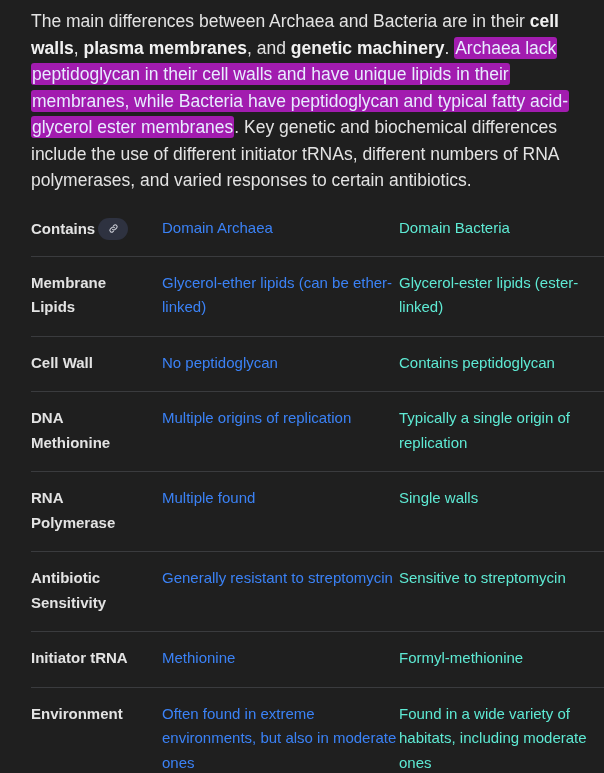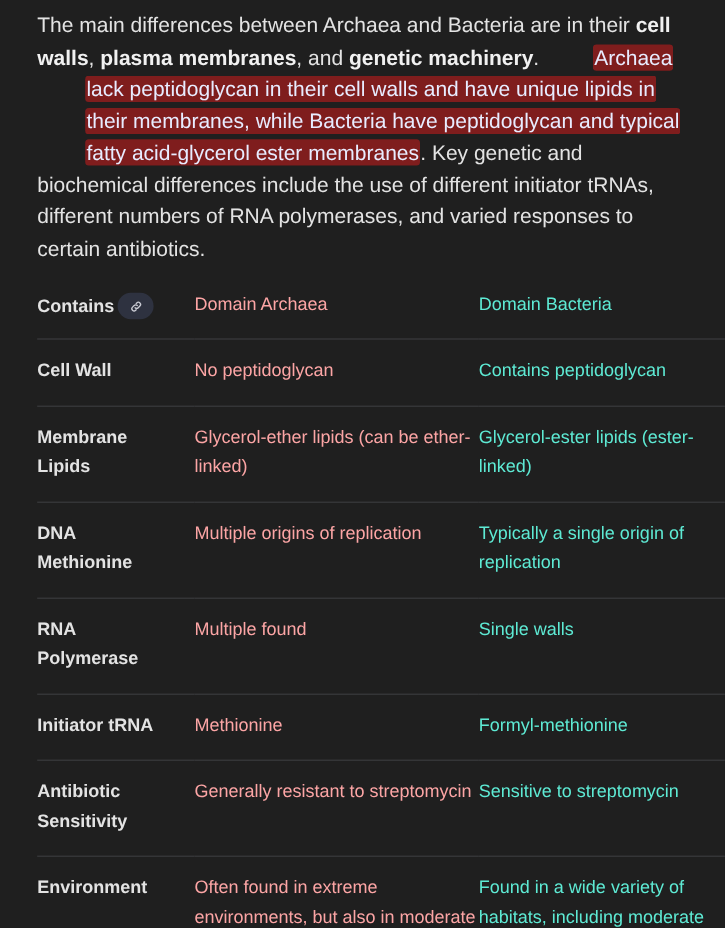--- a/index.html
+++ b/index.html
@@ -25,26 +25,25 @@
       line-height: 26.5px;
       color: #e3e3e3;
       margin: 0;
       width: 545px;
     }
     .para b {
       font-weight: bold;
       color: #f1f1f1;
     }
     .hl {
-      background: #7f1d1d;
+      background: #a21caf;
       color: #e8ecff;
       border-radius: 3px;
       padding: 1px 1px;
       box-decoration-break: clone;
-      margin-left: 40px;
       -webkit-box-decoration-break: clone;
     }
     table {
       border-collapse: collapse;
       margin-top: 17px;
       width: 573px;
       font-size: 15px;
     }
     th, td {
       text-align: left;
@@ -59,21 +58,21 @@
       height: 23px;
     }
     tr.row td {
       border-top: 1px solid #3a3b3e;
       padding-top: 14px;
       padding-bottom: 16px;
       line-height: 24.5px;
     }
     tr.head th { border-bottom: none; }
     .c1 { width: 131px; font-weight: bold; color: #e3e3e3; }
-    .c2 { width: 237px; color: #fca5a5; }
+    .c2 { width: 237px; color: #3b82f6; }
     .c3 { color: #5eead4; padding-right: 6px; }
     .c1 .ft { display: inline-block; width: 100px; }
     .hdr-bold { font-weight: bold; color: #e3e3e3; }
     .link-chip {
       display: inline-flex;
       align-items: center;
       justify-content: center;
       width: 30px;
       height: 22px;
       border-radius: 11px;
@@ -103,48 +102,48 @@
                 <path d="M14 10a4 4 0 0 0-5.7 0l-3 3a4 4 0 0 0 5.7 5.7l1-1"></path>
               </svg>
             </span>
         </th>
         <th class="c2">Domain Archaea</th>
         <th class="c3">Domain Bacteria</th>
       </tr>
     </thead>
     <tbody>
       <tr class="row">
+        <td class="c1"><span class="ft">Membrane Lipids</span></td>
+        <td class="c2">Glycerol-ether lipids (can be ether-linked)</td>
+        <td class="c3">Glycerol-ester lipids (ester-linked)</td>
+      </tr>
+      <tr class="row">
         <td class="c1">Cell Wall</td>
         <td class="c2">No peptidoglycan</td>
         <td class="c3">Contains peptidoglycan</td>
-      </tr>
-      <tr class="row">
-        <td class="c1"><span class="ft">Membrane Lipids</span></td>
-        <td class="c2">Glycerol-ether lipids (can be ether-linked)</td>
-        <td class="c3">Glycerol-ester lipids (ester-linked)</td>
       </tr>
       <tr class="row">
         <td class="c1"><span class="ft">DNA Methionine</span></td>
         <td class="c2">Multiple origins of replication</td>
         <td class="c3">Typically a single origin of replication</td>
       </tr>
       <tr class="row">
         <td class="c1"><span class="ft">RNA Polymerase</span></td>
         <td class="c2">Multiple found</td>
         <td class="c3">Single walls</td>
       </tr>
       <tr class="row">
+        <td class="c1"><span class="ft">Antibiotic Sensitivity</span></td>
+        <td class="c2">Generally resistant to streptomycin</td>
+        <td class="c3">Sensitive to streptomycin</td>
+      </tr>
+      <tr class="row">
         <td class="c1">Initiator tRNA</td>
         <td class="c2">Methionine</td>
         <td class="c3">Formyl-methionine</td>
-      </tr>
-      <tr class="row">
-        <td class="c1"><span class="ft">Antibiotic Sensitivity</span></td>
-        <td class="c2">Generally resistant to streptomycin</td>
-        <td class="c3">Sensitive to streptomycin</td>
       </tr>
       <tr class="row">
         <td class="c1">Environment</td>
         <td class="c2">Often found in extreme environments, but also in moderate ones</td>
         <td class="c3">Found in a wide variety of habitats, including moderate ones</td>
       </tr>
     </tbody>
   </table>
 </div>
 

